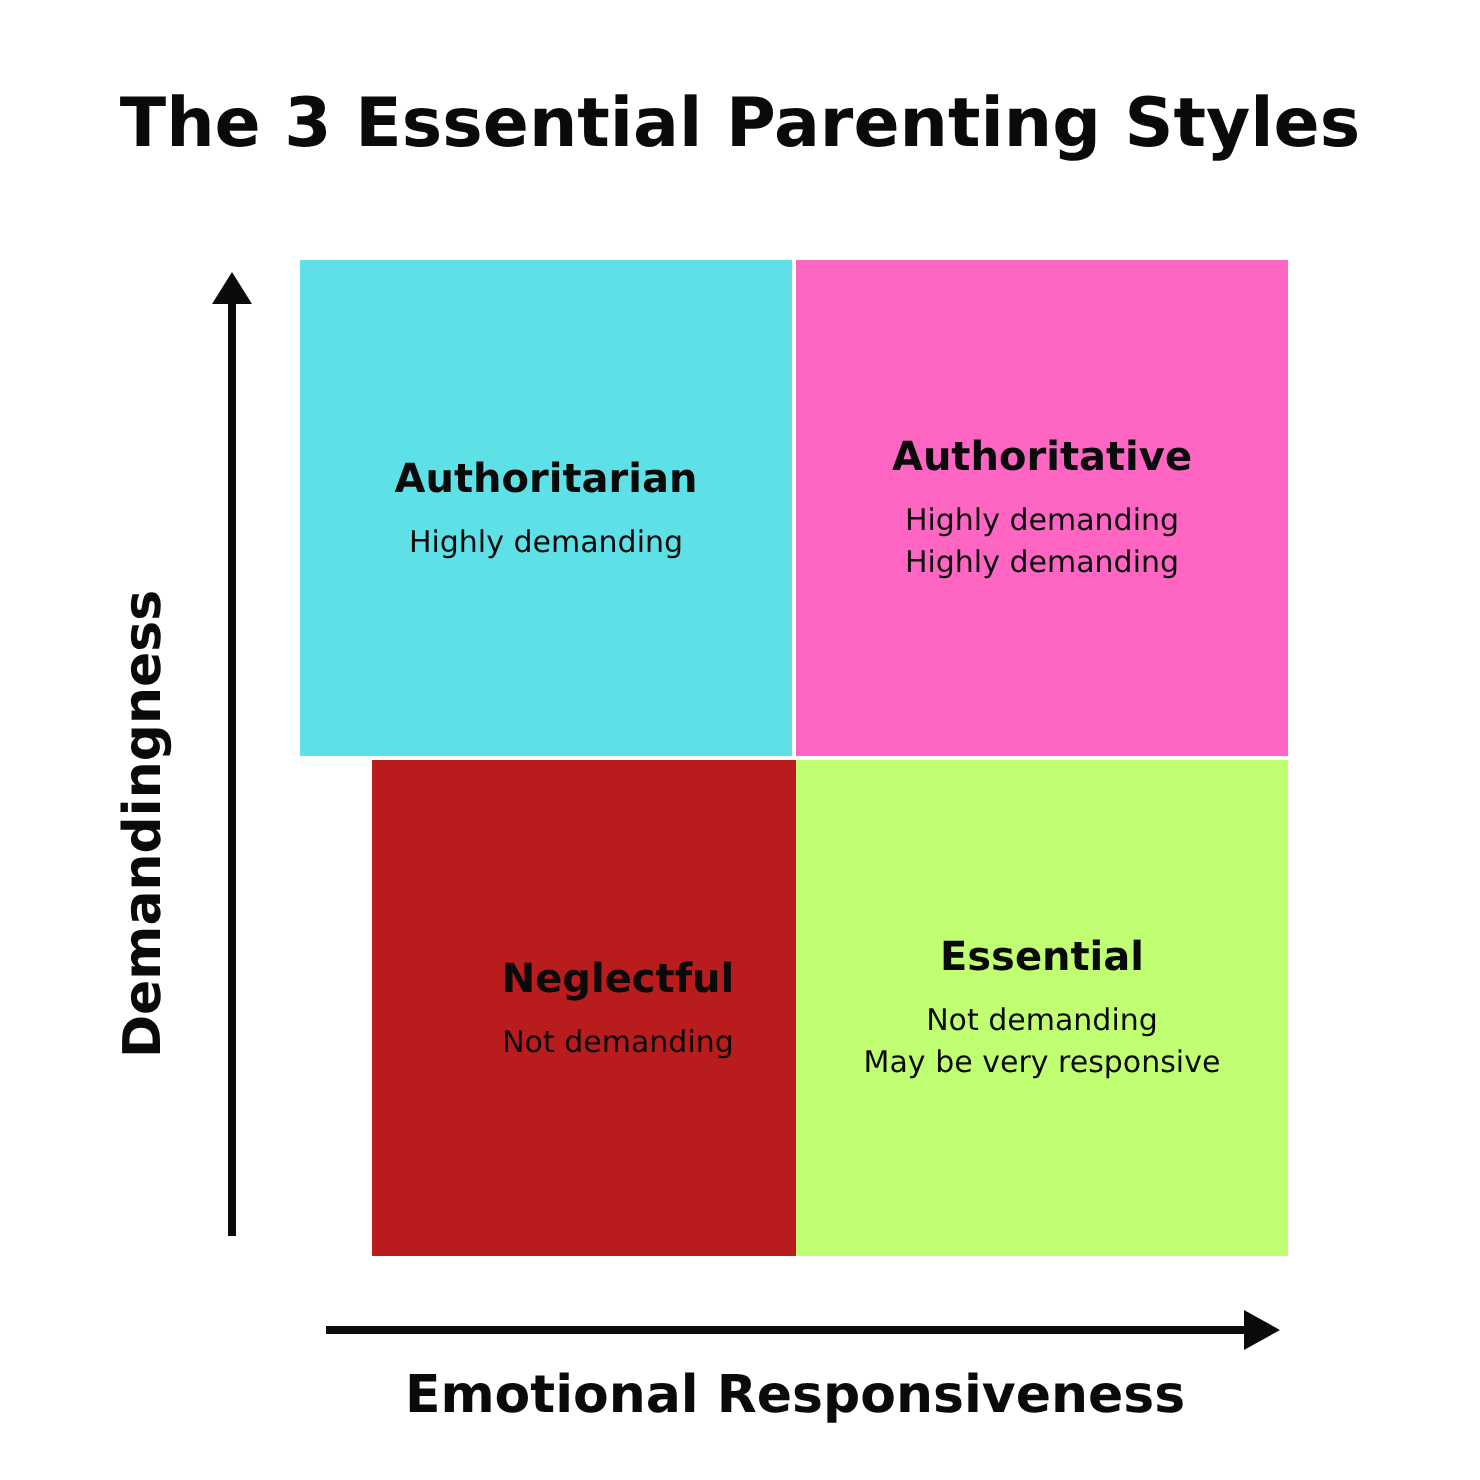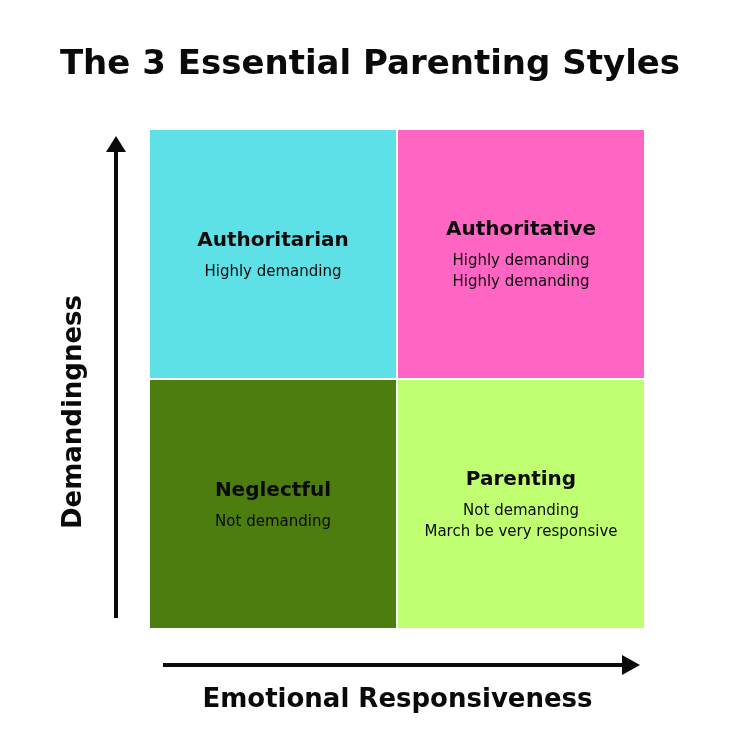--- a/index.html
+++ b/index.html
@@ -28,28 +28,28 @@
 <div class="grid">
   <div class="quad q-tl" style="background: rgb(93, 224, 230);">
     <div class="q-name">Authoritarian</div>
     <div class="q-line">Highly demanding</div>
   </div>
   <div class="quad q-tr" style="background: rgb(255, 102, 196);">
     <div class="q-name">Authoritative</div>
     <div class="q-line">Highly demanding</div>
     <div class="q-line">Highly demanding</div>
   </div>
-  <div class="quad q-bl" style="background: #4d7c0f;">
+  <div class="quad q-bl" style="background: #b91c1c; margin-left: 36px;">
     <div class="q-name">Neglectful</div>
     <div class="q-line">Not demanding</div>
   </div>
   <div class="quad q-br" style="background: rgb(193, 255, 114);">
-    <div class="q-name">Parenting</div>
+    <div class="q-name">Essential</div>
     <div class="q-line">Not demanding</div>
-    <div class="q-line">March be very responsive</div>
+    <div class="q-line">May be very responsive</div>
   </div>
 </div>
 
 <div class="vaxis"></div>
 <div class="vhead"></div>
 <div class="ylabel">Demandingness</div>
 
 <div class="haxis"></div>
 <div class="hhead"></div>
 <div class="xlabel">Emotional Responsiveness</div>

